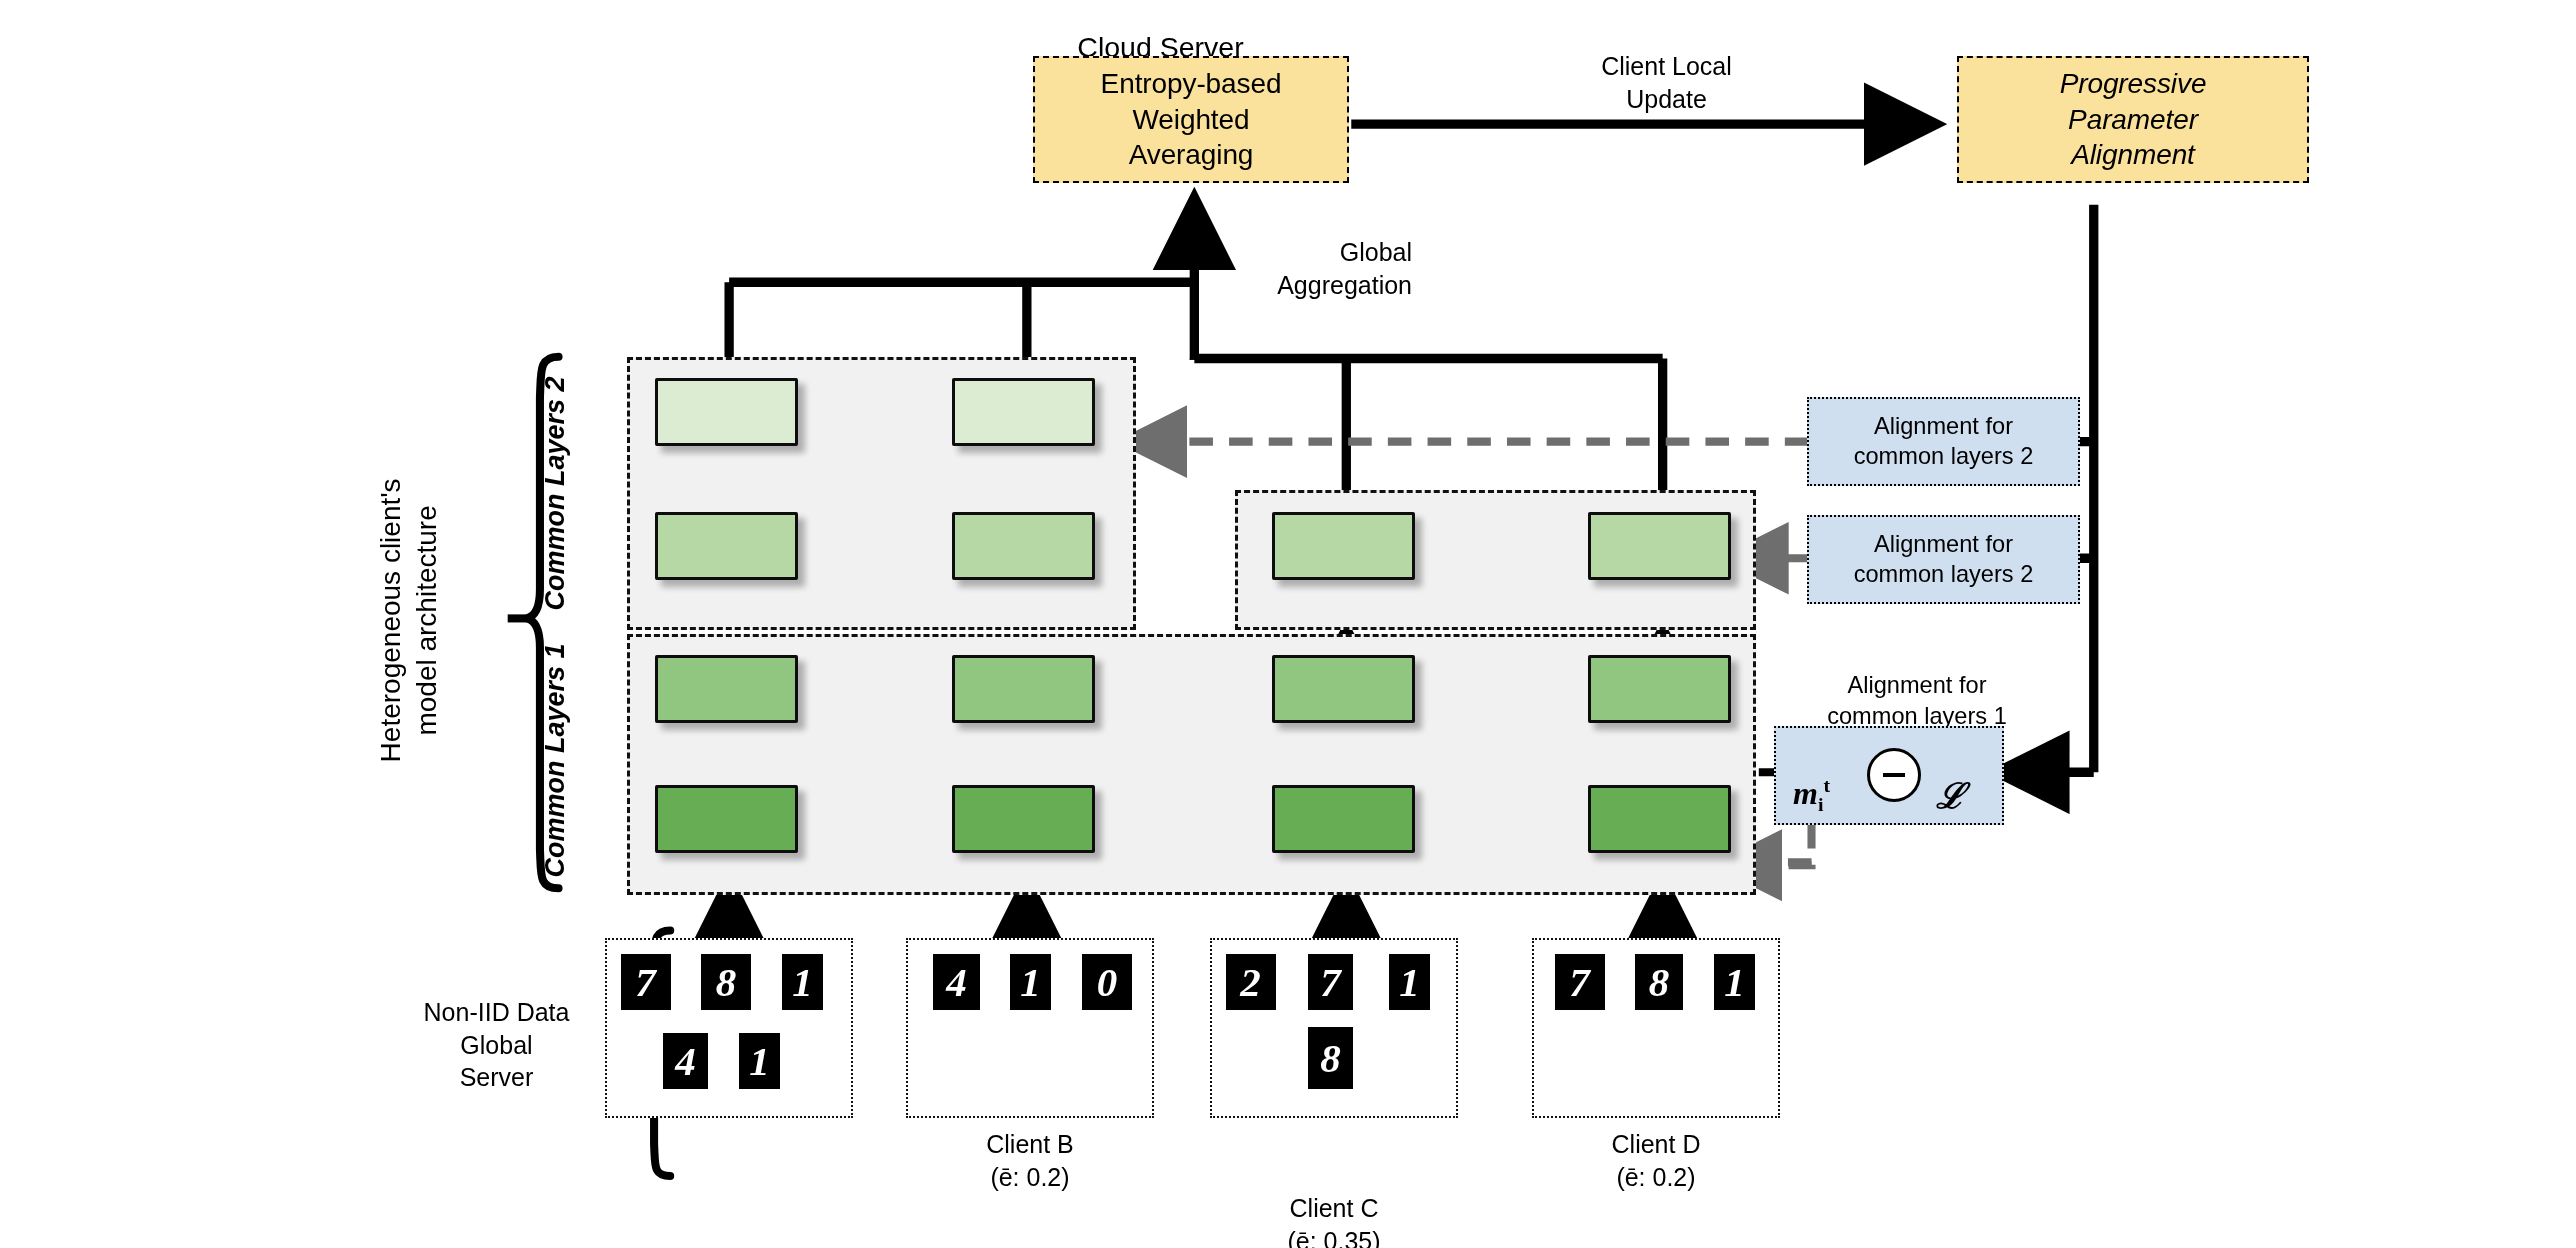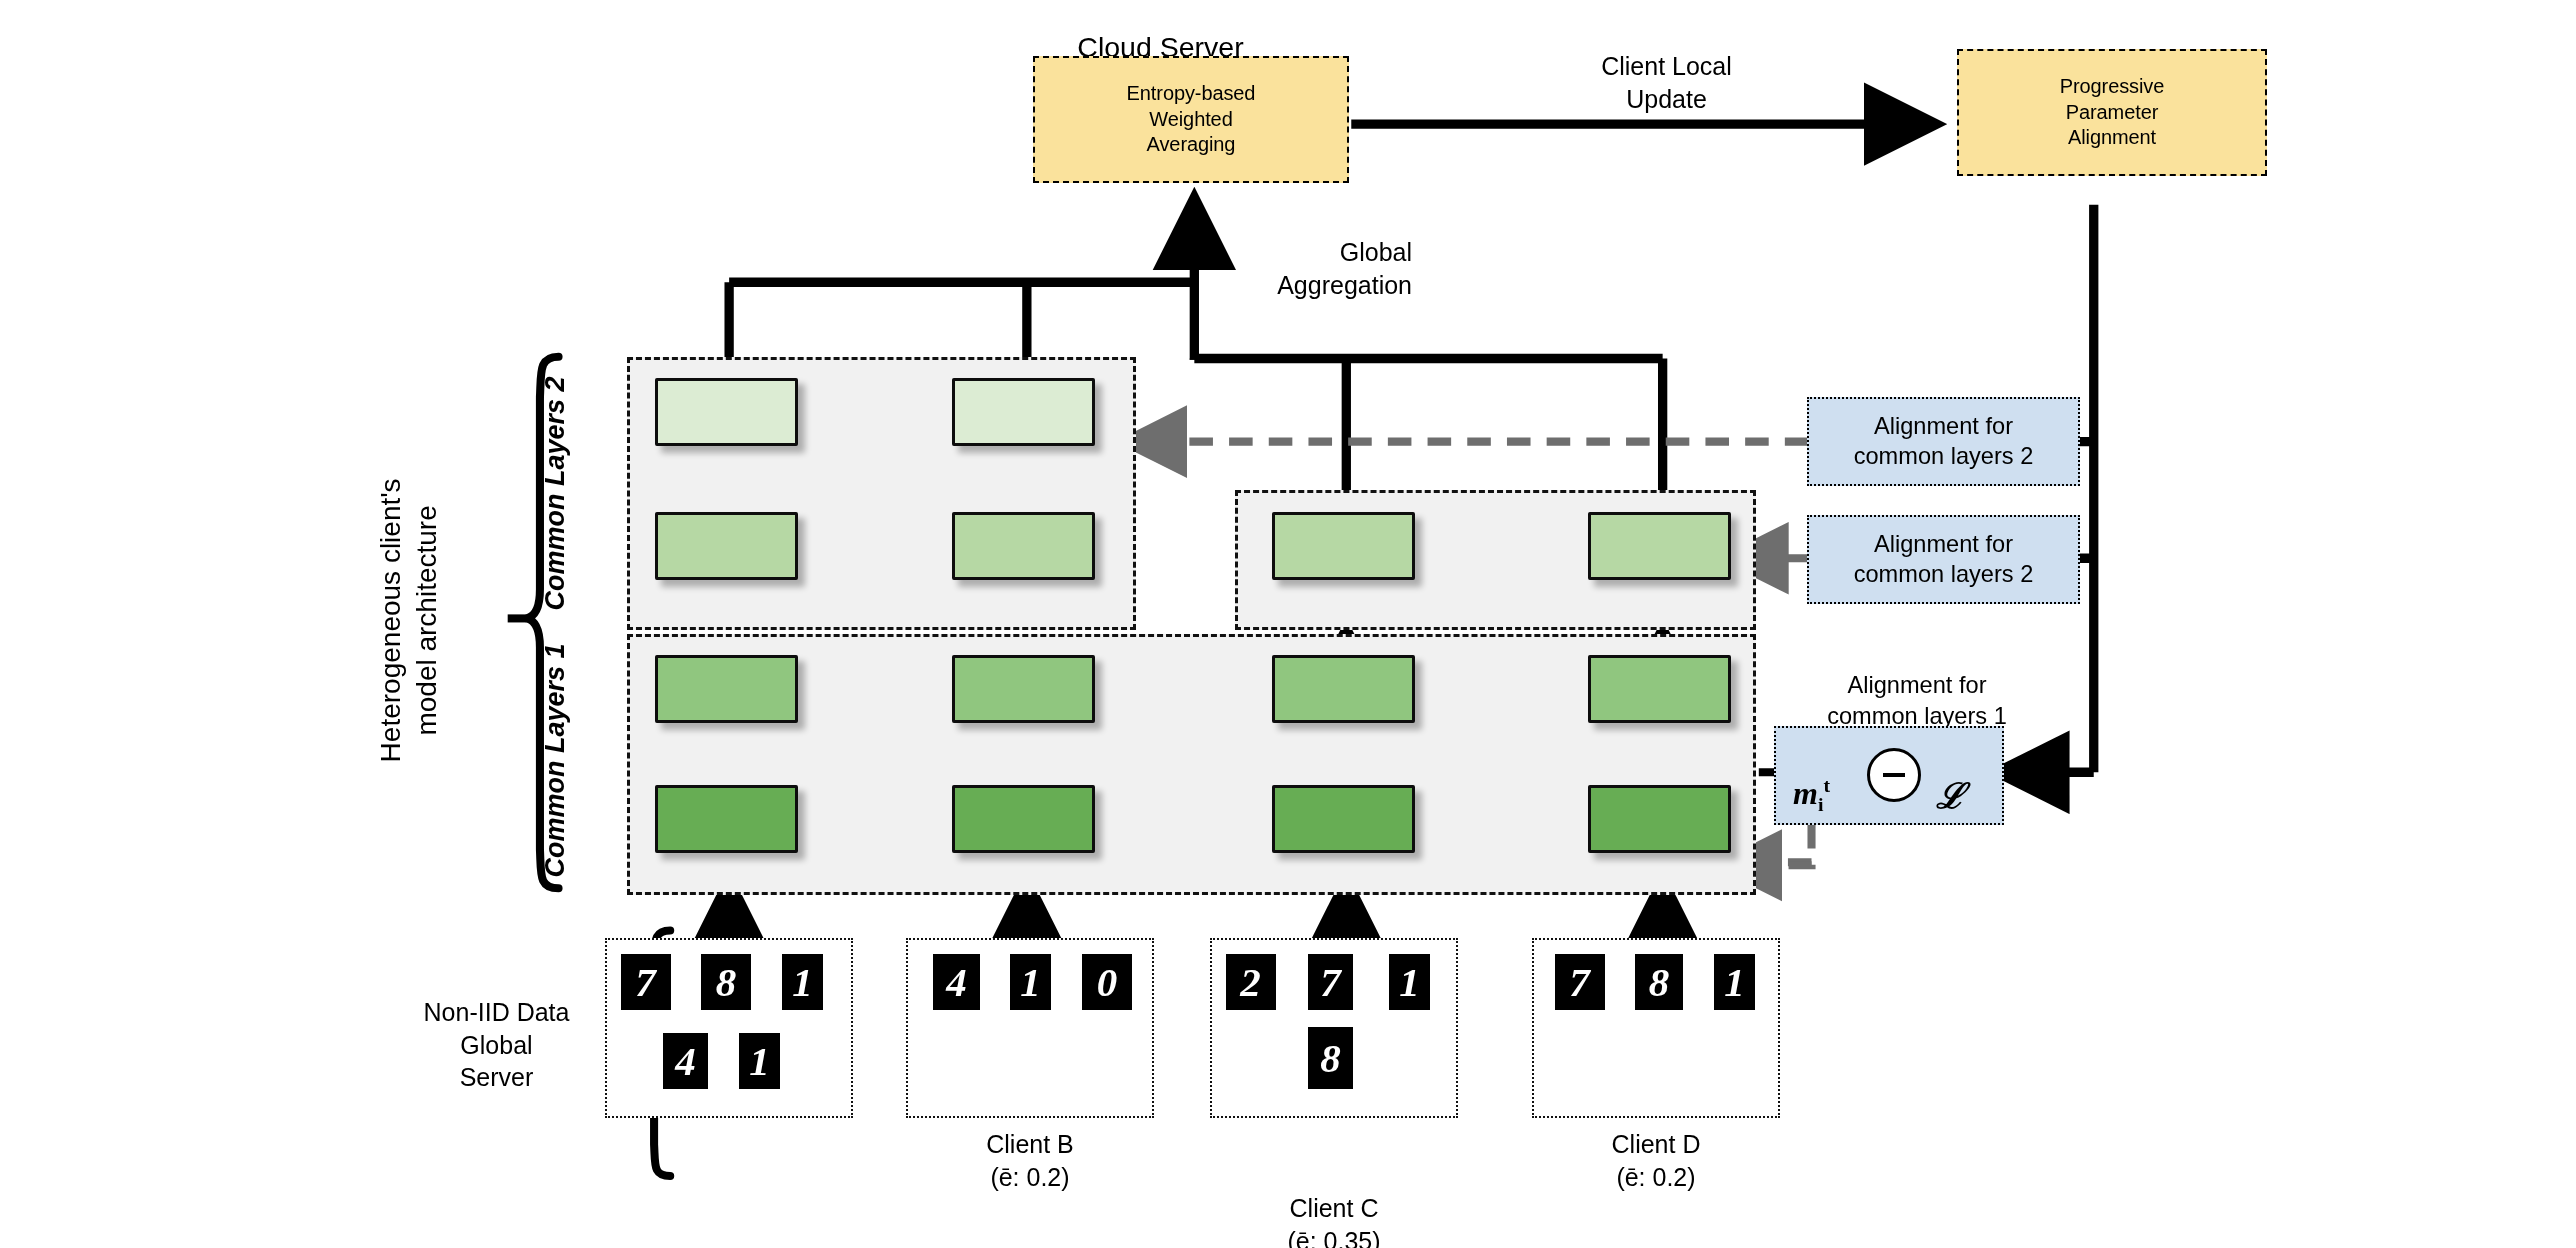--- a/index.html
+++ b/index.html
@@ -7,21 +7,21 @@
   body{font-family:"Liberation Sans","DejaVu Sans",sans-serif;}
   #stage{position:relative;width:2576px;height:1248px;background:#fff;overflow:hidden;}
   svg#wires{position:absolute;left:0;top:0;width:2576px;height:1248px;pointer-events:none;}
 
   .node{position:absolute;box-sizing:border-box;}
 
   
   .yellowbox{
     background:#fae29c;border:2.5px dashed #000;
     display:flex;align-items:center;justify-content:center;text-align:center;
-    font-size:20px;line-height:1.28;color:#000;letter-spacing:-0.1px;
+    font-size:28px;line-height:1.28;color:#000;letter-spacing:-0.1px;
   }
   
   .bluebox{
     background:#cfdff0;border:2.5px dotted #000;
     display:flex;align-items:center;justify-content:center;text-align:center;
     font-size:23.6px;line-height:1.25;color:#000;
   }
   
   .layer{
     border:3.7px solid #0d0d0d;border-radius:1.9px;
@@ -129,21 +129,21 @@
       <div>Weighted</div>
       <div>Averaging</div>
     </div>
   </div>
 
   <div class="plaintext" style="left:1536px;top:50px;width:261px;">
     <div>Client Local</div>
     <div>Update</div>
   </div>
 
-  <div class="node yellowbox" style="left:1957px;top:49px;width:310px;height:127px;">
+  <div class="node yellowbox" style="left:1957px;top:56px;width:352px;height:127px;font-style:italic;">
     <div>
       <div>Progressive</div>
       <div>Parameter</div>
       <div>Alignment</div>
     </div>
   </div>
 
   <div class="plaintext" style="left:1207px;top:236px;width:205px;text-align:right;">
     <div>Global</div>
     <div>Aggregation</div>

